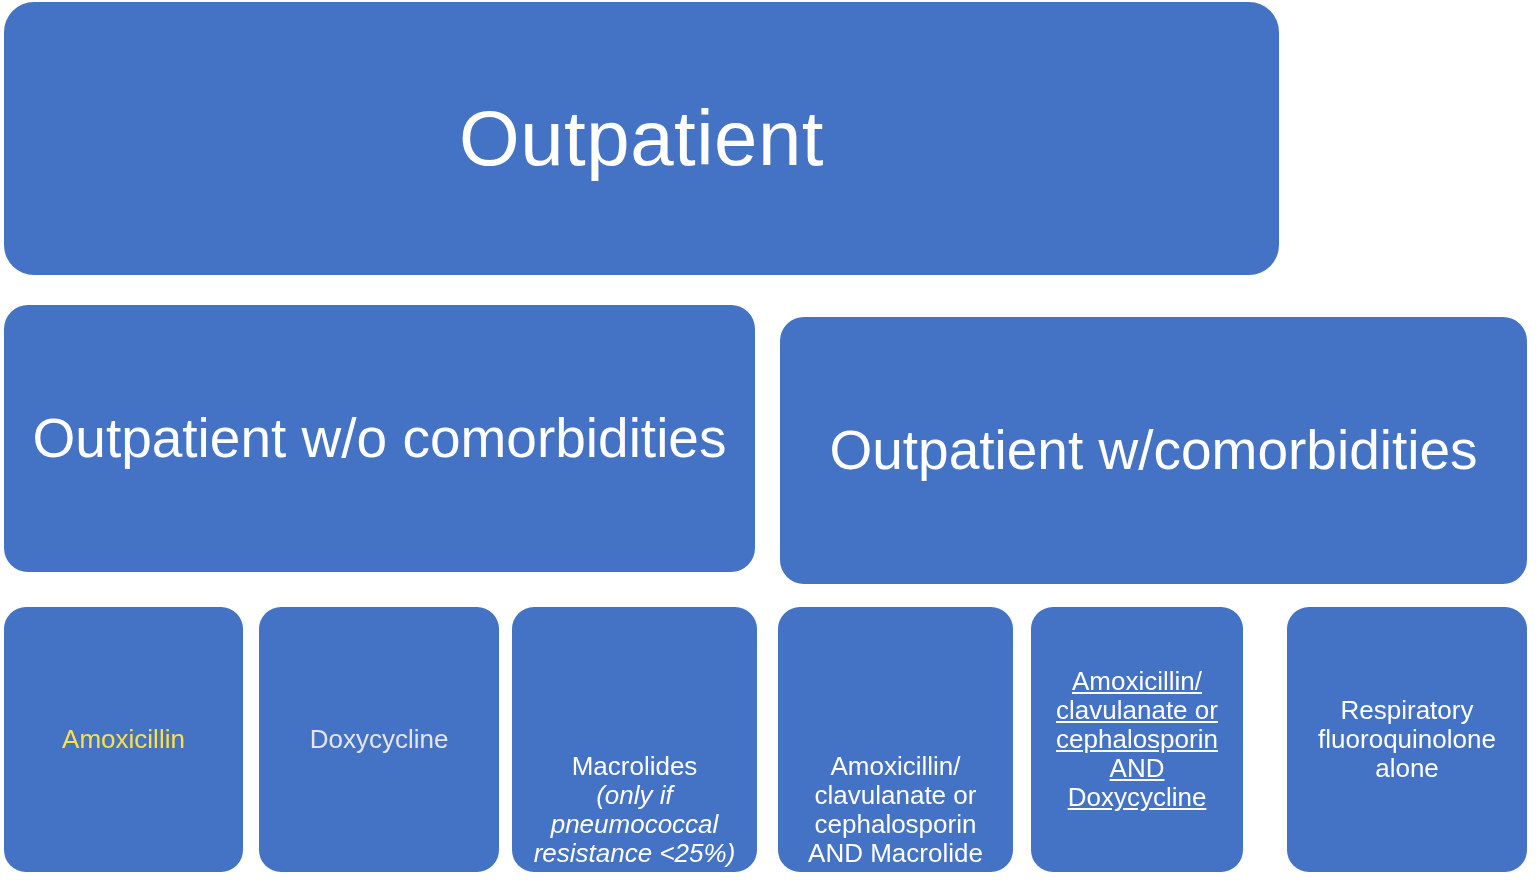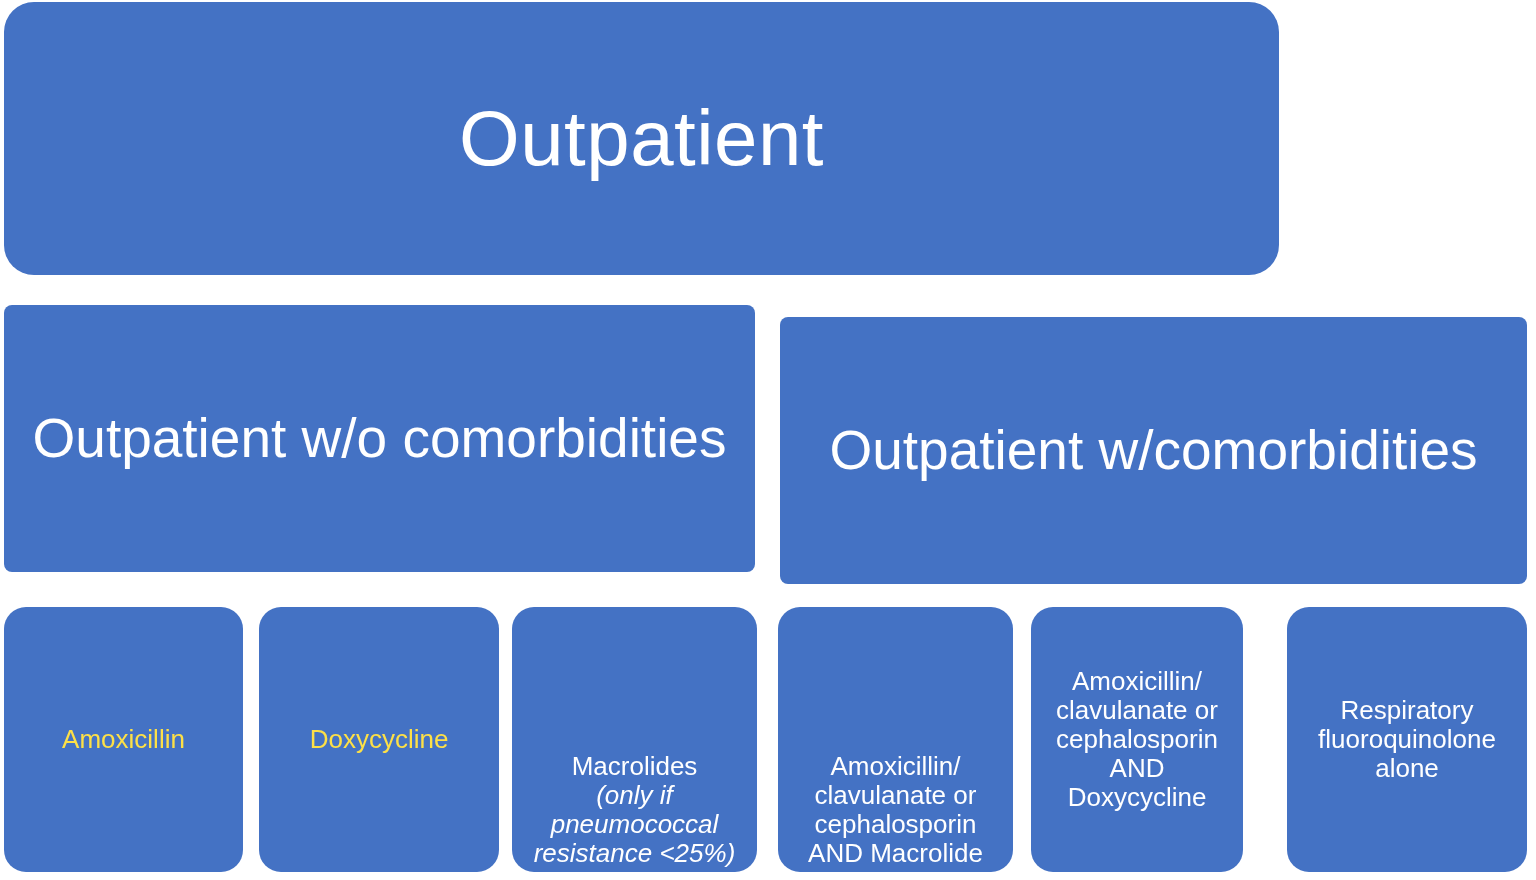--- a/index.html
+++ b/index.html
@@ -44,21 +44,21 @@
     border-radius: 30px;
     font-size: 78px;
     font-weight: 400;
     letter-spacing: 0.5px;
   }
 
   
   .row2 {
     top: 305px;
     height: 267px;
-    border-radius: 8px;
+    border-radius: 24px;
     font-size: 55px;
     font-weight: 400;
     padding: 0 24px;
   }
   .row2.left  { left: 4px;   width: 751px; }
   .row2.right { left: 780px; width: 747px; margin-top: 12px; }
 
   .row2 .txt { display: block; width: 100%; }
 
   
@@ -67,21 +67,21 @@
     height: 265px;
     border-radius: 22px;
     font-size: 26px;
     font-weight: 400;
     padding: 4px 8px;
   }
   .row3.b1 { left: 4px;    width: 239px; }
   .row3.b2 { left: 259px;  width: 240px; }
   .row3.b3 { left: 512px;  width: 245px; align-items: flex-end; }
   .row3.b4 { left: 778px;  width: 235px; }
-  .row3.b5 { left: 1031px; width: 212px; }
+  .row3.b5 { left: 1031px; width: 212px; text-decoration: underline; }
   .row3.b6 { left: 1287px; width: 240px; }
 
   .row3 .txt { display: block; width: 100%; }
 
   .lead   { font-style: normal; }
   .italic { font-style: italic; }
 
   .stack { display: flex; flex-direction: column; align-items: center; width: 100%; }
 </style>
 </head>
@@ -97,21 +97,21 @@
     <span class="txt">Outpatient w/o comorbidities</span>
   </div>
   <div class="node row2 right" style="background: rgb(68, 114, 196); color: rgb(255, 255, 255);">
     <span class="txt">Outpatient w/comorbidities</span>
   </div>
 
   <div class="node row3 b1" style="background: rgb(68, 114, 196); color: #fde047;">
     <span class="txt">Amoxicillin</span>
   </div>
 
-  <div class="node row3 b2" style="background: rgb(68, 114, 196); color: #fde047;">
+  <div class="node row3 b2" style="background: rgb(68, 114, 196); color: #e5e5e5;">
     <span class="txt">Doxycycline</span>
   </div>
 
   <div class="node row3 b3" style="background: rgb(68, 114, 196); color: rgb(255, 255, 255);">
     <span class="stack">
       <span class="lead">Macrolides</span>
       <span class="italic">(only if pneumococcal resistance &lt;25%)</span>
     </span>
   </div>
 

